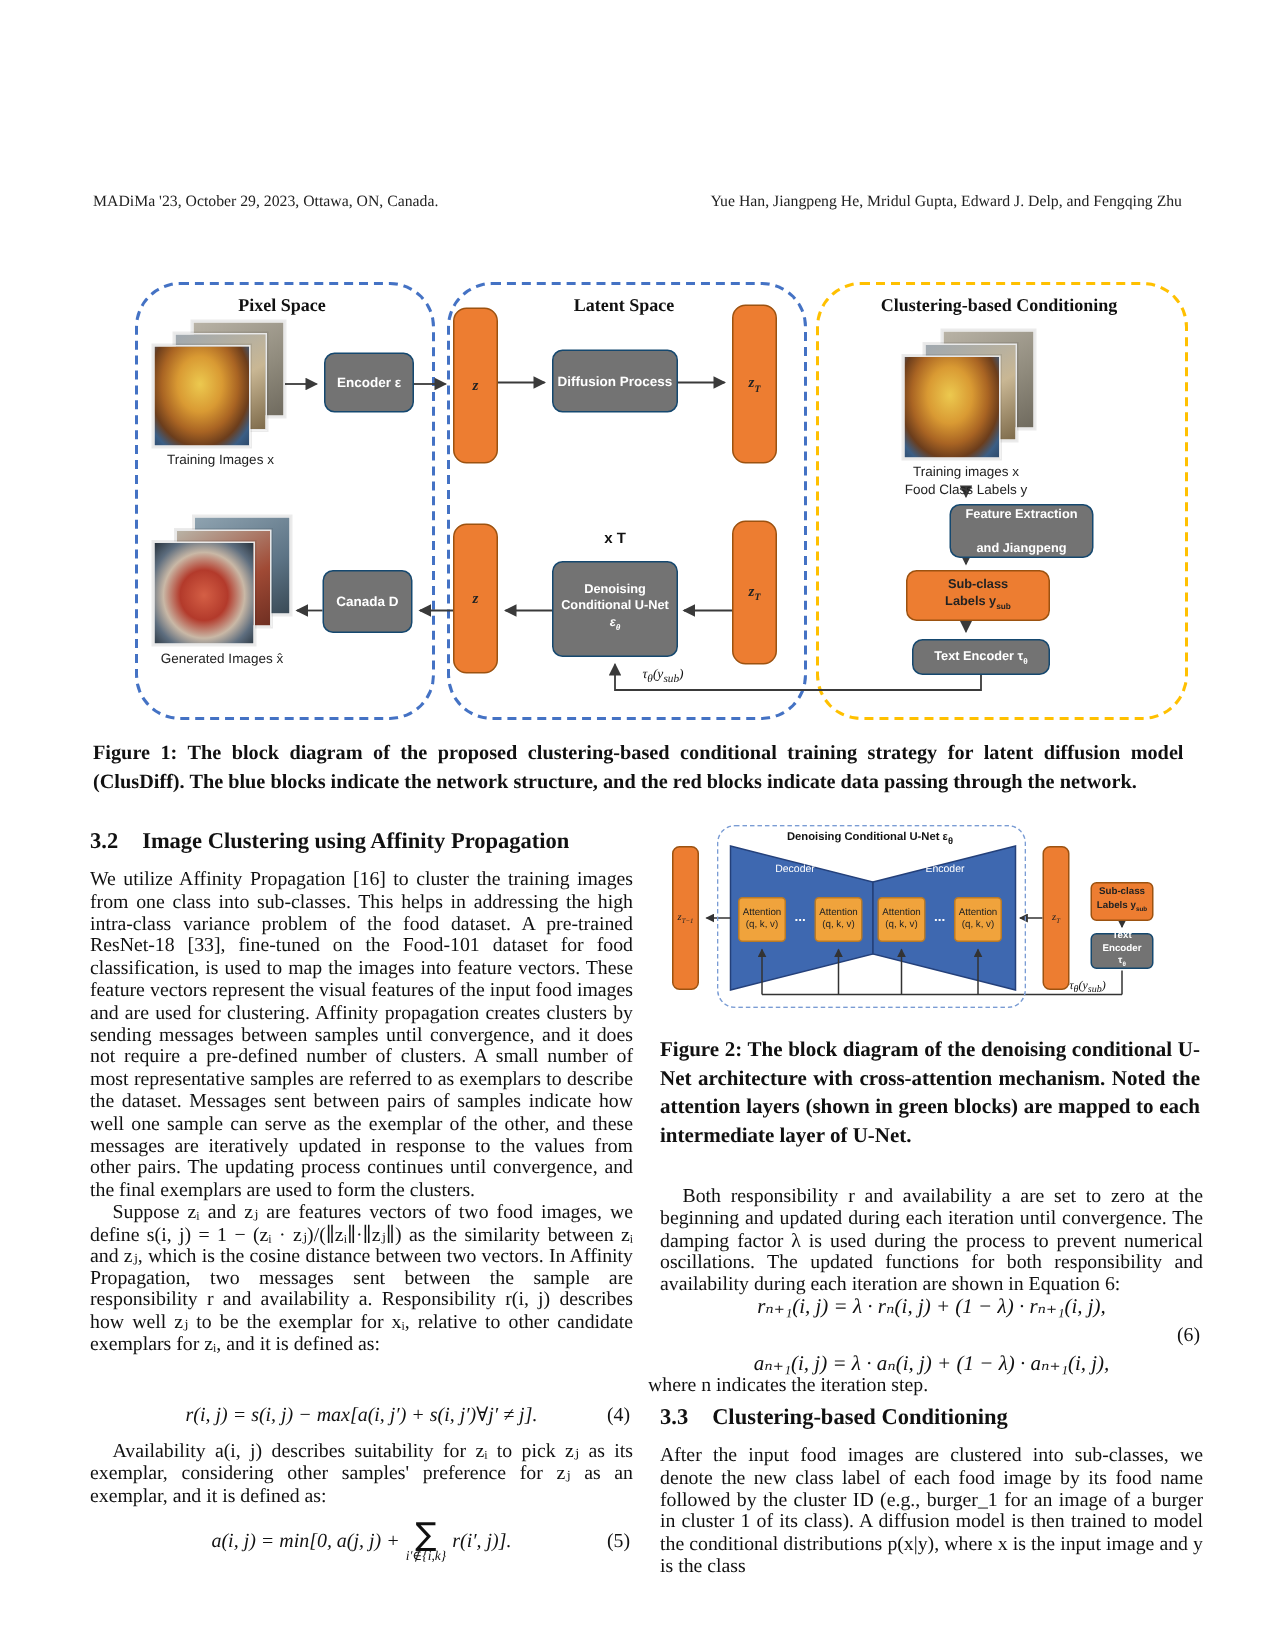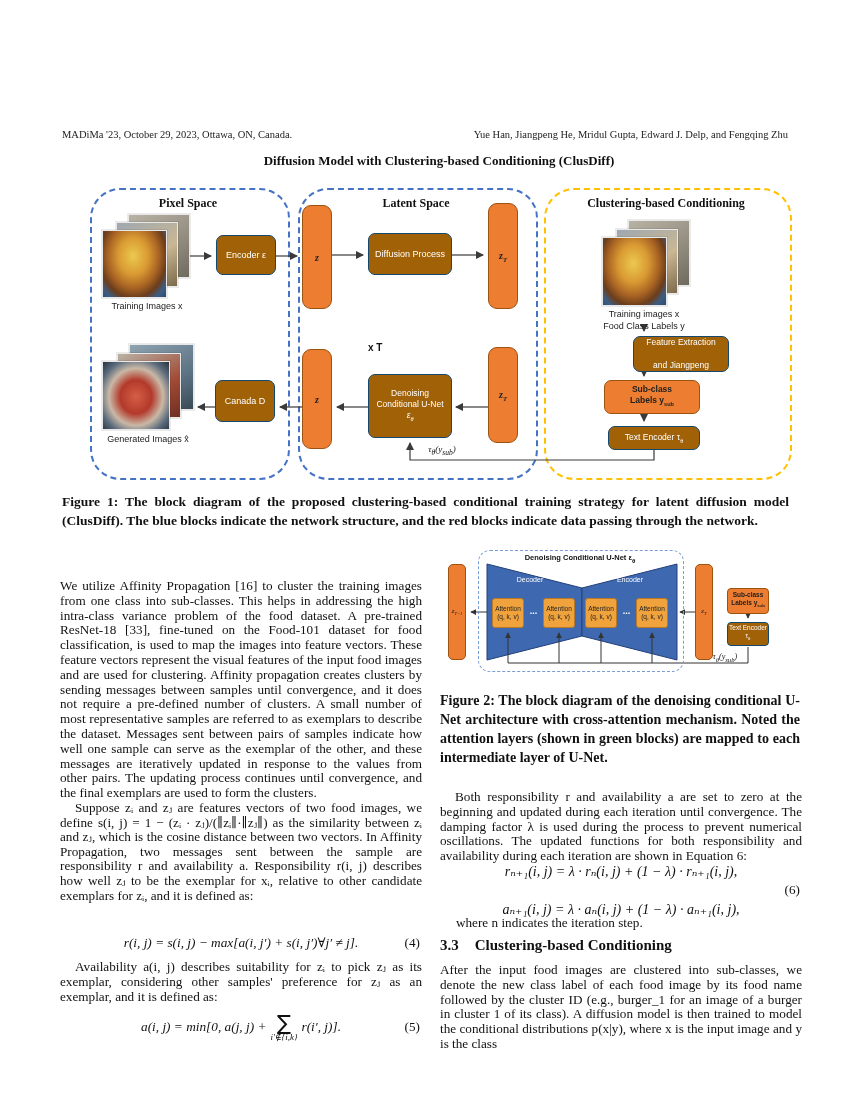--- a/index.html
+++ b/index.html
@@ -7,21 +7,21 @@
         font-family:"Liberation Serif","DejaVu Serif","DejaVu Sans",serif;color:#111;margin-top:40px;}
   .abs{position:absolute;}
   .hdr{font-size:10.5px;color:#222;}
   .figtitle{font-weight:bold;font-size:13px;text-align:center;}
   .region{position:absolute;border:2px dashed #4472C4;border-radius:30px;}
   .region.yellow{border-color:#FFC000;}
   .region-label{position:absolute;text-align:center;font-weight:bold;font-size:12px;}
   .blk{position:absolute;display:flex;flex-direction:column;align-items:center;justify-content:center;
        text-align:center;border-radius:7px;box-sizing:border-box;
        font-family:"Liberation Sans","DejaVu Sans",sans-serif;}
-  .blue{background:#a16207;border:1.5px solid #15486F;color:#fff;font-weight:normal;}
+  .blue{background:#737373;border:1.5px solid #15486F;color:#fff;font-weight:bold;}
   .orange{background:#ED7D31;border:1.5px solid #9C5210;color:#222;}
   .zlab{font-size:10px;font-style:italic;font-family:"Liberation Serif","DejaVu Serif",serif;font-weight:bold;}
   .blk sub{font-size:0.65em;}
   .photos{position:absolute;}
   .ph{position:absolute;border:1px solid #e8e8e8;box-shadow:0 0 0 1px rgba(0,0,0,0.08);}
   .ph1{right:0;top:0;width:68%;height:74%;}
   .ph2{right:14%;top:10%;width:68%;height:74%;}
   .ph3{left:0;bottom:0;width:72%;height:78%;}
   .train .ph1{background:linear-gradient(150deg,#b9b3a6,#8f8a7c 60%,#6f6a5e);}
   .train .ph2{background:linear-gradient(150deg,#9fa8b0,#c9b794 55%,#7d6a4a);}
@@ -49,21 +49,20 @@
         font-family:"Liberation Serif","DejaVu Serif",serif;}
 </style>
 </head>
 <body>
 
 <div class="page">
 
   <div class="abs hdr" style="left:62px;top:89px;">MADiMa '23, October 29, 2023, Ottawa, ON, Canada.</div>
   <div class="abs hdr" style="right:62px;top:89px;">Yue Han, Jiangpeng He, Mridul Gupta, Edward J. Delp, and Fengqing Zhu</div>
 
-  <div class="abs figtitle" style="left:88px;top:113px;width:702px;">Diffusion Model with Clustering-based Conditioning (ClusDiff)</div>
 
   <div class="abs" style="left:88px;top:140px;width:702px;height:300px;">
 
     <div class="region" style="left:2px;top:8px;width:196px;height:288px;"></div>
     <div class="region" style="left:210px;top:8px;width:236px;height:288px;"></div>
     <div class="region yellow" style="left:456px;top:8px;width:244px;height:288px;"></div>
     <div class="region-label" style="left:2px;top:16px;width:196px;">Pixel Space</div>
     <div class="region-label" style="left:210px;top:16px;width:236px;">Latent Space</div>
     <div class="region-label" style="left:456px;top:16px;width:244px;">Clustering-based Conditioning</div>
 
@@ -120,21 +119,21 @@
     <div class="photo-label" style="left:2px;top:254px;width:116px;">Generated Images x̂</div>
 
     <div class="blk blue" style="left:127px;top:200px;width:60px;height:42px;font-size:9px;">
       <span>Canada D</span>
     </div>
 
     <div class="blk orange zlab" style="left:214px;top:169px;width:30px;height:100px;border-radius:9px;">
       <span>z</span>
     </div>
 
-    <div class="abs" style="left:280px;top:162px;width:84px;font-weight:bold;font-size:10px;font-family:'Liberation Sans','DejaVu Sans',sans-serif;">x T</div>
+    <div class="abs" style="left:280px;top:174px;width:84px;text-align:center;font-weight:bold;font-size:10px;font-family:'Liberation Sans','DejaVu Sans',sans-serif;">x T</div>
 
     <div class="blk blue" style="left:280px;top:194px;width:84px;height:64px;font-size:8.5px;line-height:11px;">
       <span>Denoising</span>
       <span>Conditional U-Net</span>
       <span style="font-style:italic;"><span>ε</span><sub>θ</sub></span>
     </div>
 
     <div class="blk orange zlab" style="left:400px;top:167px;width:30px;height:96px;border-radius:9px;">
       <span><span>z</span><sub>T</sub></span>
     </div>
@@ -163,20 +162,24 @@
       <span><span>Labels y</span><sub>sub</sub></span>
     </div>
 
     <div class="blk blue" style="left:520px;top:246px;width:92px;height:24px;font-size:8.5px;">
       <span><span>Text Encoder τ</span><sub>θ</sub></span>
     </div>
   </div>
 
   <div class="abs caption" style="left:62px;top:452px;width:727px;">Figure 1: The block diagram of the proposed clustering-based conditional training strategy for latent diffusion model (ClusDiff). The blue blocks indicate the network structure, and the red blocks indicate data passing through the network.</div>
 
+  <div class="abs h2" style="left:60px;top:513px;width:362px;">
+    <span>3.2</span>
+    <span>Image Clustering using Affinity Propagation</span>
+  </div>
 
   <div class="abs body-p" style="left:60px;top:539px;width:362px;">We utilize Affinity Propagation [16] to cluster the training images from one class into sub-classes. This helps in addressing the high intra-class variance problem of the food dataset. A pre-trained ResNet-18 [33], fine-tuned on the Food-101 dataset for food classification, is used to map the images into feature vectors. These feature vectors represent the visual features of the input food images and are used for clustering. Affinity propagation creates clusters by sending messages between samples until convergence, and it does not require a pre-defined number of clusters. A small number of most representative samples are referred to as exemplars to describe the dataset. Messages sent between pairs of samples indicate how well one sample can serve as the exemplar of the other, and these messages are iteratively updated in response to the values from other pairs. The updating process continues until convergence, and the final exemplars are used to form the clusters.</div>
   <div class="abs body-p indent" style="left:60px;top:761px;width:362px;line-height:14.6px;">Suppose zᵢ and zⱼ are features vectors of two food images, we define s(i, j) = 1 − (zᵢ · zⱼ)/(∥zᵢ∥·∥zⱼ∥) as the similarity between zᵢ and zⱼ, which is the cosine distance between two vectors. In Affinity Propagation, two messages sent between the sample are responsibility r and availability a. Responsibility r(i, j) describes how well zⱼ to be the exemplar for xᵢ, relative to other candidate exemplars for zᵢ, and it is defined as:</div>
 
   <div class="abs eqrow" style="left:60px;top:893px;width:362px;height:20px;">
     <span>r(i, j) = s(i, j) − max[a(i, j′) + s(i, j′)∀j′ ≠ j].</span>
     <span class="eqnum">(4)</span>
   </div>
 
   <div class="abs body-p indent" style="left:60px;top:920px;width:362px;">Availability a(i, j) describes suitability for zᵢ to pick zⱼ as its exemplar, considering other samples' preference for zⱼ as an exemplar, and it is defined as:</div>
@@ -265,21 +268,21 @@
   <div class="abs body-p indent" style="left:440px;top:750px;width:362px;">Both responsibility r and availability a are set to zero at the beginning and updated during each iteration until convergence. The damping factor λ is used during the process to prevent numerical oscillations. The updated functions for both responsibility and availability during each iteration are shown in Equation 6:</div>
 
   <div class="abs eqrow" style="left:440px;top:828px;width:362px;height:44px;">
     <span class="eq6lines">
       <span>rₙ₊₁(i, j) = λ · rₙ(i, j) + (1 − λ) · rₙ₊₁(i, j),</span>
       <span>aₙ₊₁(i, j) = λ · aₙ(i, j) + (1 − λ) · aₙ₊₁(i, j),</span>
     </span>
     <span class="eqnum">(6)</span>
   </div>
 
-  <div class="abs body-p" style="left:456px;top:876px;width:362px;">where n indicates the iteration step.</div>
+  <div class="abs body-p" style="left:432px;top:876px;width:362px;">where n indicates the iteration step.</div>
 
   <div class="abs h2" style="left:440px;top:897px;width:362px;">
     <span>3.3</span>
     <span>Clustering-based Conditioning</span>
   </div>
 
   <div class="abs body-p" style="left:440px;top:923px;width:362px;">After the input food images are clustered into sub-classes, we denote the new class label of each food image by its food name followed by the cluster ID (e.g., burger_1 for an image of a burger in cluster 1 of its class). A diffusion model is then trained to model the conditional distributions p(x|y), where x is the input image and y is the class</div>
 
 </div>
 

